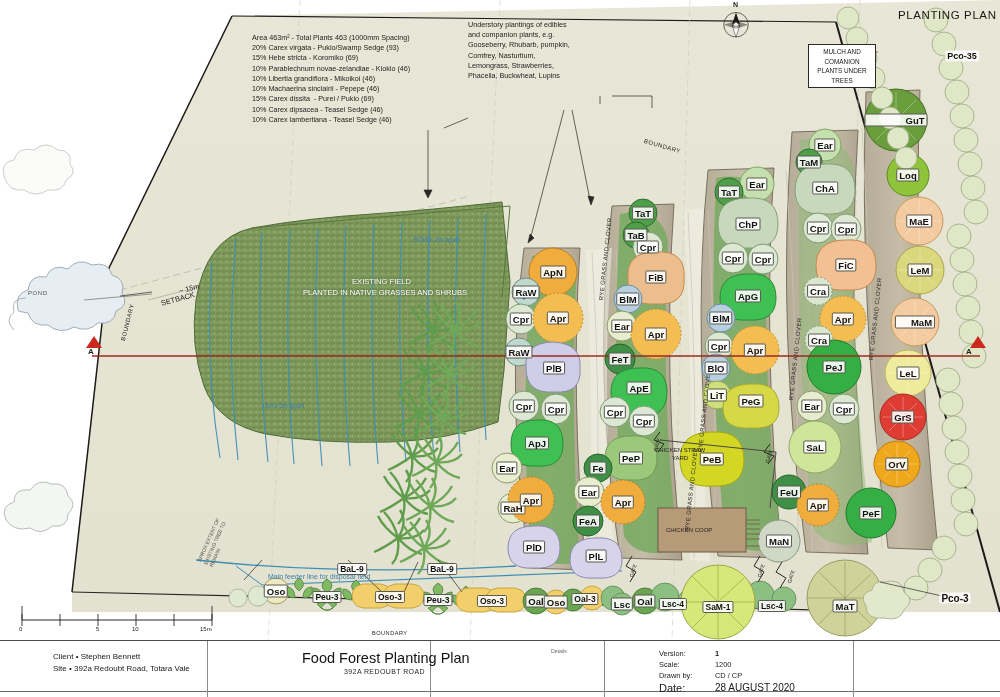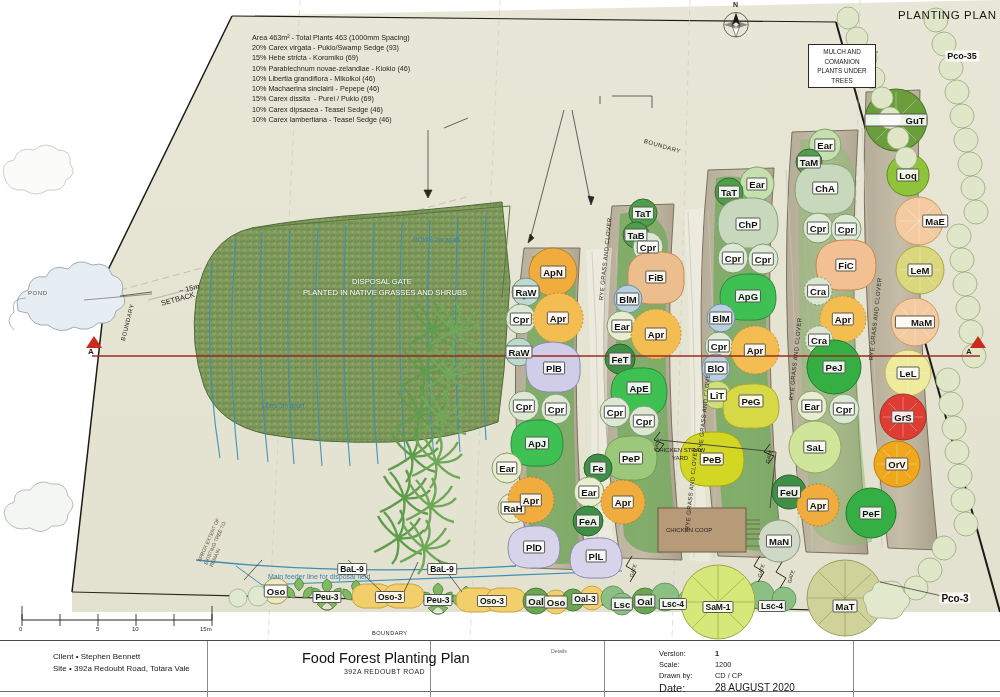--- a/index.html
+++ b/index.html
@@ -475,31 +475,37 @@
   <div class="note" style="left:252px; top:33px;">Area 463m² - Total Plants 463 (1000mm Spacing)
 20% Carex virgata - Pukio/Swamp Sedge (93)
 15% Hebe stricta - Koromiko (69)
 10% Parablechnum novae-zelandiae - Kiokio (46)
 10% Libertia grandiflora - Mikoikoi (46)
 10% Machaerina sinclairii - Pepepe (46)
 15% Carex dissita  - Purei / Pukio (69)
 10% Carex dipsacea - Teasel Sedge (46)
 10% Carex lambertiana - Teasel Sedge (46)</div>
 
+  <div class="note" style="left:468px; top:20px;">Understory plantings of edibles
+and companion plants, e.g.
+Gooseberry, Rhubarb, pumpkin,
+Comfrey, Nasturtium,
+Lemongrass, Strawberries,
+Phacelia, Buckwheat, Lupins</div>
 
   <div class="cbox" style="left:808px; top:44px; width:68px;">MULCH AND
 COMANION
 PLANTS
 UNDER TREES</div>
 
   <div class="an gy" style="left:196px; top:560px; font-size:5px; transform:rotate(-66deg); transform-origin:0 0;">APROX EXTENT OF
 EXISTING TREE TO
 REMAIN</div>
 
-  <div class="an wh" style="left:352px; top:277px; font-size:7.6px;">DISPOSAL GATE</div>
+  <div class="an wh" style="left:352px; top:277px; font-size:7.6px;">EXISTING FIELD</div>
   <div class="an wh" style="left:303px; top:288px; font-size:7.6px;">PLANTED IN NATIVE GRASSES AND SHRUBS</div>
   <div class="an bl" style="left:413px; top:236px; font-size:6.4px;">ROWS 2m apart</div>
   <div class="an bl" style="left:262px; top:402px; font-size:6.4px;">Lliers 5m apart</div>
   <div class="an bl" style="left:268px; top:572px; font-size:7px;">Main feeder line for disposal field</div>
 
   <div class="an gy" style="left:28px; top:290px; font-size:6px; letter-spacing:.6px;">POND</div>
 
   <div class="an" style="left:178px; top:287px; font-size:7.4px; transform:rotate(-15deg); transform-origin:0 0;">~ 15m</div>
   <div class="an" style="left:160px; top:299px; font-size:7.4px; transform:rotate(-15deg); transform-origin:0 0;">SETBACK</div>
 
@@ -600,21 +606,21 @@
       <div class="lbl" style="left: 834px; top: 367px;">PeJ</div>
       <div class="lbl" style="left: 812px; top: 406px;">Ear</div>
       <div class="lbl" style="left: 844px; top: 409px;">Cpr</div>
       <div class="lbl" style="left: 815px; top: 447px;">SaL</div>
       <div class="lbl" style="left: 789px; top: 492px;">FeU</div>
       <div class="lbl" style="left: 818px; top: 505px;">Apr</div>
       <div class="lbl" style="left: 779px; top: 541px;">MaN</div>
       <div class="lbl" style="left: 871px; top: 513px;">PeF</div>
       <div class="lbl" style="left: 896px; top: 120px; padding-left: 40px;">GuT</div>
       <div class="lbl" style="left: 908px; top: 175px;">Loq</div>
-      <div class="lbl" style="left: 919px; top: 221px; margin-left: 16px;">MaE</div>
+      <div class="lbl" style="left: 919px; top: 221px;">MaE</div>
       <div class="lbl" style="left: 920px; top: 270px;">LeM</div>
       <div class="lbl" style="left: 915px; top: 322px; padding-left: 15px;">MaM</div>
       <div class="lbl" style="left: 908px; top: 373px;">LeL</div>
       <div class="lbl" style="left: 903px; top: 417px;">GrS</div>
       <div class="lbl" style="left: 897px; top: 464px;">OrV</div>
       <div class="lbl sm" style="left: 352px; top: 569px;">BaL-9</div>
       <div class="lbl sm" style="left: 442px; top: 569px;">BaL-9</div>
       <div class="lbl" style="left: 276px; top: 591px;">Oso</div>
       <div class="lbl sm" style="left: 327px; top: 597px;">Peu-3</div>
       <div class="lbl sm" style="left: 390px; top: 597px;">Oso-3</div>

